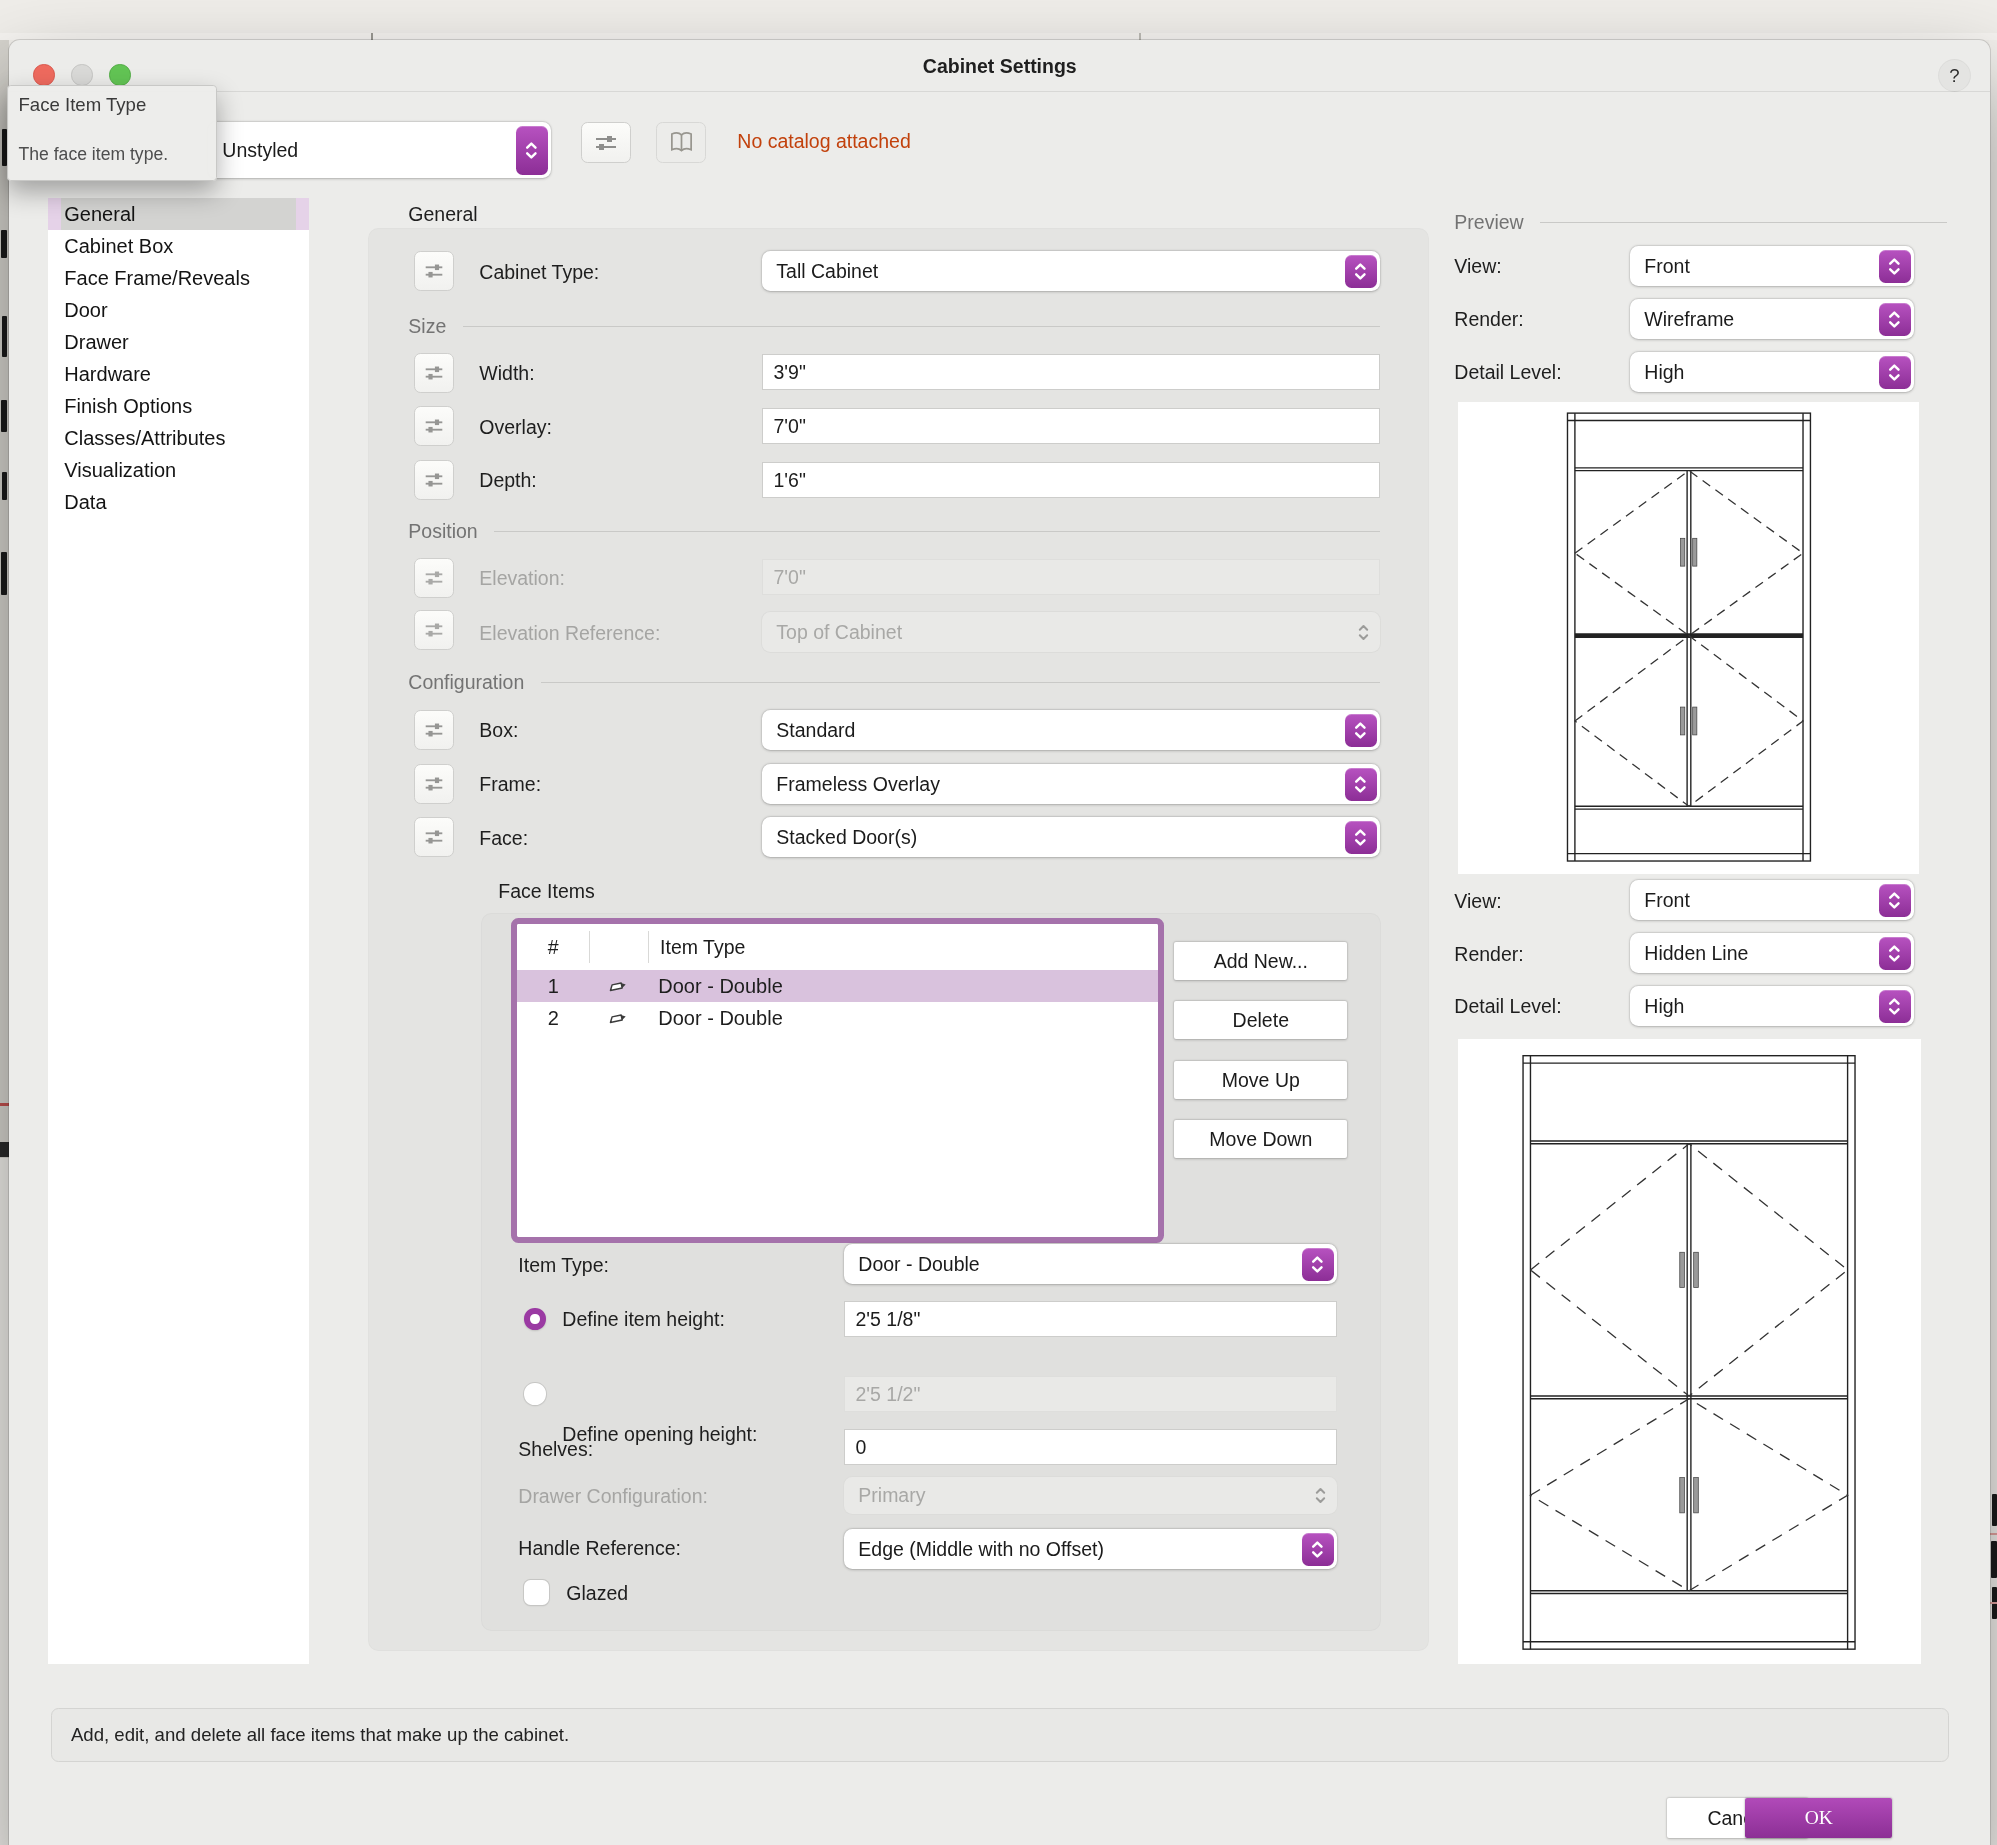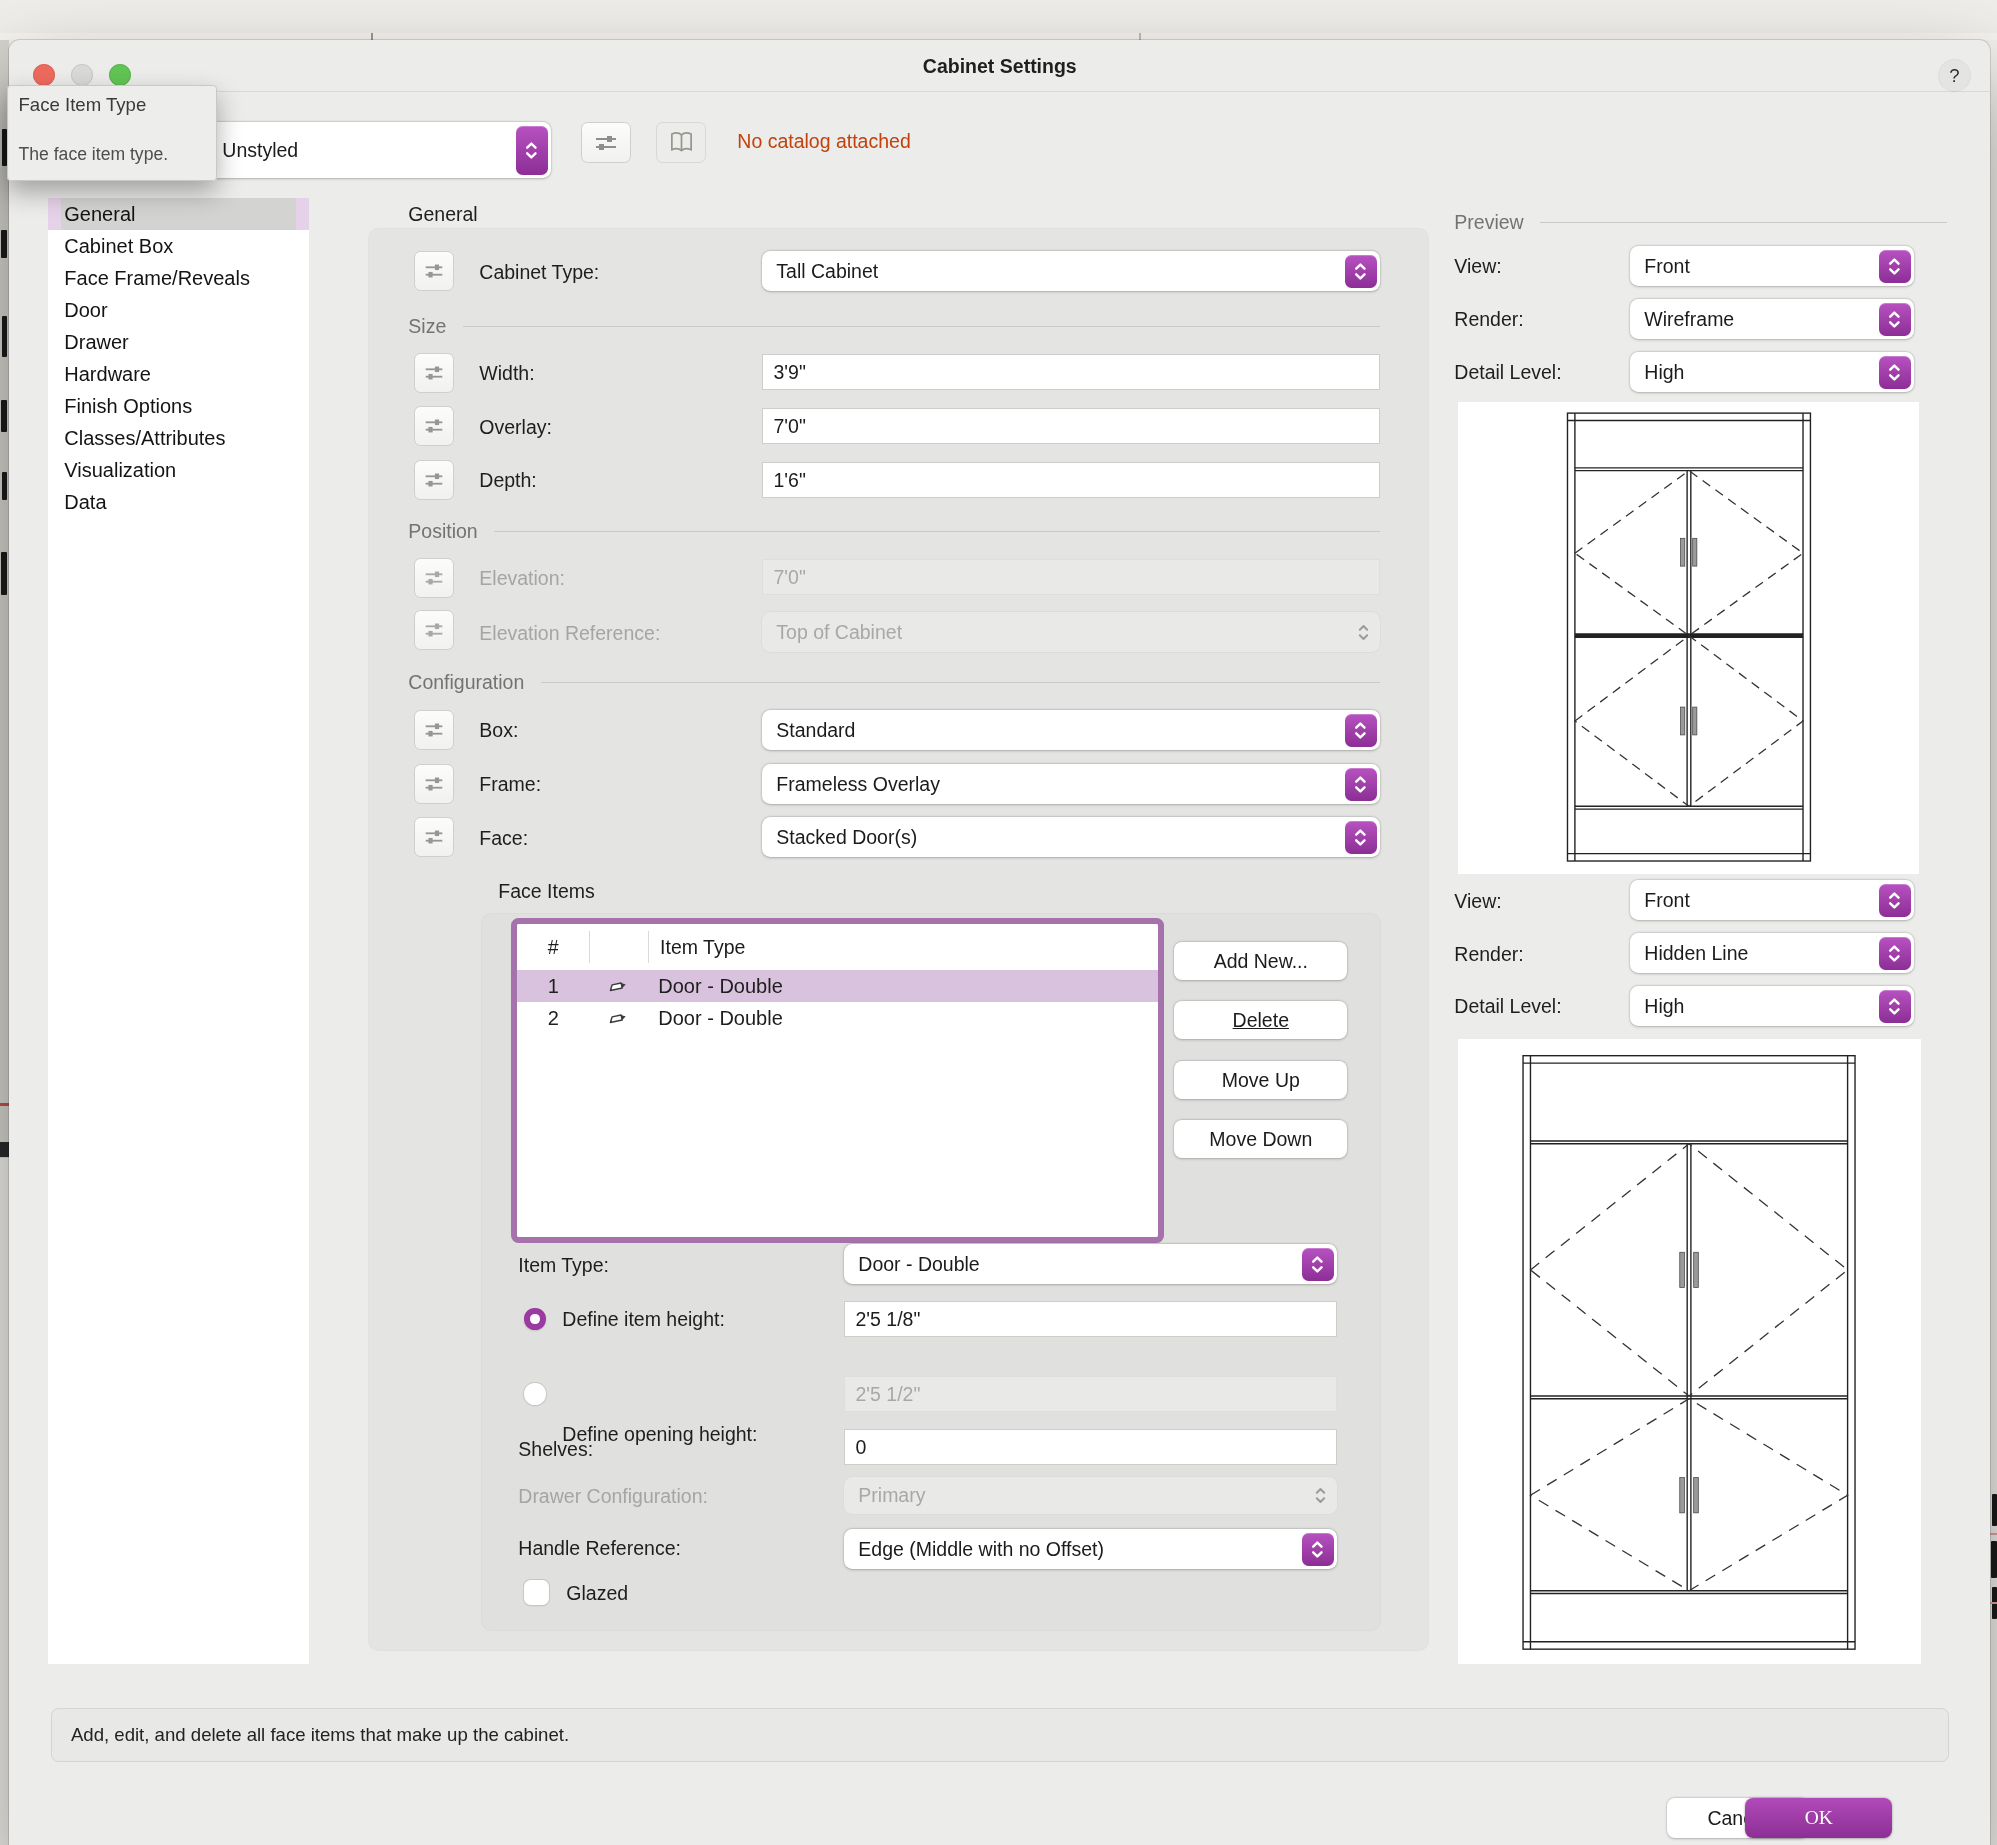--- a/index.html
+++ b/index.html
@@ -47,21 +47,21 @@
   .lbl { position:absolute; font-size:19.5px; color:#1e1e1e; white-space:nowrap; }
   .lbl.dim { color:#a5a5a3; }
 
   .sec-head { position:absolute; display:flex; align-items:center; font-size:19.5px; color:#737373; }
   .sec-head .line { flex:1; height:0.9px; background:#c9c9c7; margin-left:16.7px; }
 
   .panel { position:absolute; border-radius:9.3px; }
   .panel.outer { background:#e4e4e2; box-shadow:0 0 0 0.9px rgba(0,0,0,.05); }
   .panel.inner { background:#e0e0de; box-shadow:0 0 0 0.9px rgba(0,0,0,.04); }
 
-  .btn { position:absolute; background:#fff; border-radius:8px; text-align:left; font-size:19.5px; color:#1b1b1b;
+  .btn { position:absolute; background:#fff; border-radius:2px; text-align:left; font-size:19.5px; color:#1b1b1b;
     box-shadow:0 0.9px 2.8px rgba(0,0,0,.22), 0 0 0 0.9px rgba(0,0,0,.05); display:flex; align-items:center; justify-content:center; }
   .btn.primary { background:linear-gradient(#b14ab9,#8c2f95); color:#fff; }
 
   .radio { position:absolute; width:21.3px; height:21.3px; border-radius:50%; background:#fff;
     box-shadow:0 0 0 0.9px #c6c6c4, 0 0.9px 1.9px rgba(0,0,0,.12); }
   .radio.on { background:#fff; border:6.5px solid #9b3aa3; box-shadow:0 0.9px 1.9px rgba(0,0,0,.15); }
   .checkbox { position:absolute; width:25px; height:25px; border-radius:6.5px; background:#fff;
     box-shadow:0 0 0 0.9px #c6c6c4, 0 0.9px 1.9px rgba(0,0,0,.12); }
 
   
@@ -367,21 +367,21 @@
                 <path d="M4 16 L7 10.5 H17 V16 Z" fill="#fff" stroke="#3c3c3c" stroke-width="1.6" stroke-linejoin="round"></path>
                 <path d="M17 10.5 L21.5 13.2 L17 16 Z" fill="#3c3c3c"></path>
               </g>
             </svg>
         </span>
         <span class="fi-col-type">Door - Double</span>
       </div>
     </div>
 
     <div class="btn" style="left:1165px;top:902px;width:173px;height:38px;">Add New...</div>
-    <div class="btn" style="left:1165px;top:961px;width:173px;height:38px;text-decoration:underline;">Delete</div>
+    <div class="btn" style="left:1165px;top:961px;width:173px;height:38px;">Delete</div>
     <div class="btn" style="left:1165px;top:1021px;width:173px;height:38px;">Move Up</div>
     <div class="btn" style="left:1165px;top:1080px;width:173px;height:38px;">Move Down</div>
 
     <div class="lbl" style="left:509px;top:1214px;">Item Type:</div>
     <div class="select" style="left:835px;top:1204px;width:493px;height:40px;">
       <span>Door - Double</span>
       <span class="stepper">
           <svg width="16.7" height="25" viewBox="0 0 18 27" fill="none" stroke="#fff" stroke-width="2.6" stroke-linecap="round" stroke-linejoin="round">
             <path d="M4.5 10.5 L9 6 L13.5 10.5"></path>
             <path d="M4.5 16.5 L9 21 L13.5 16.5"></path>

